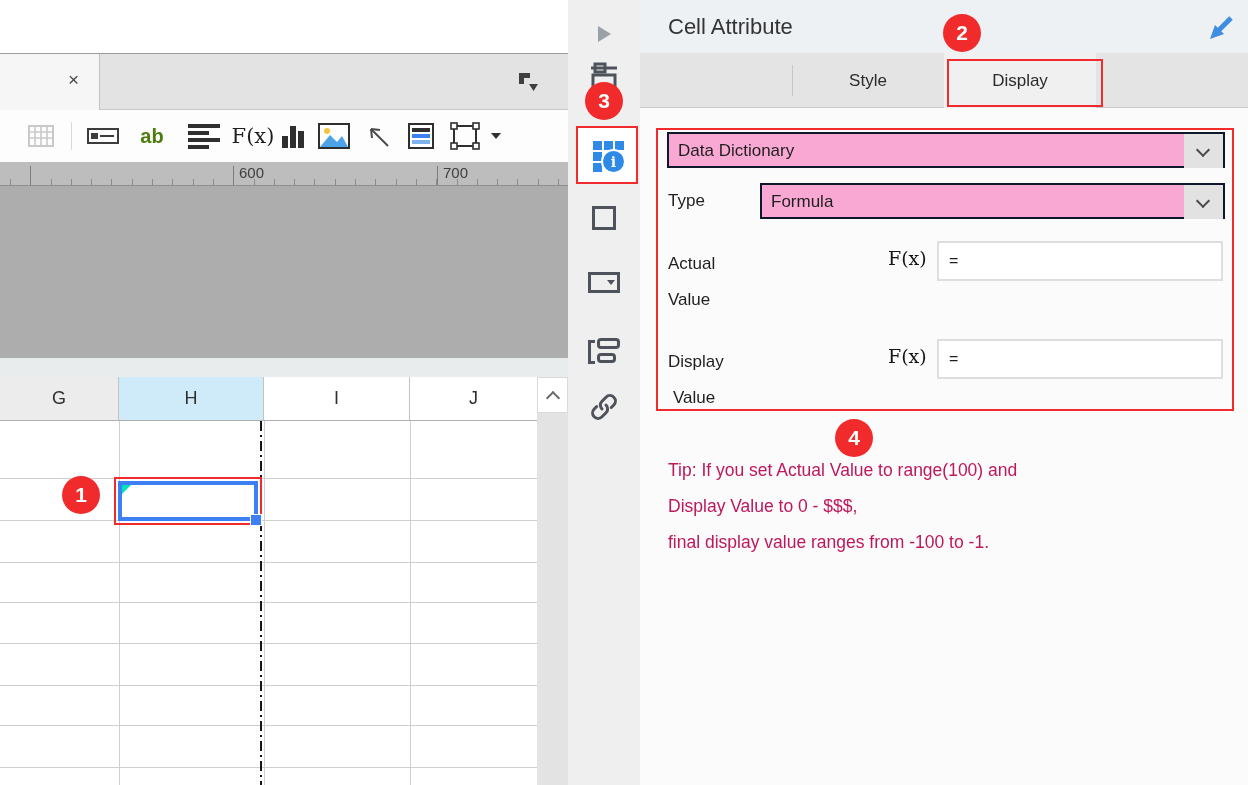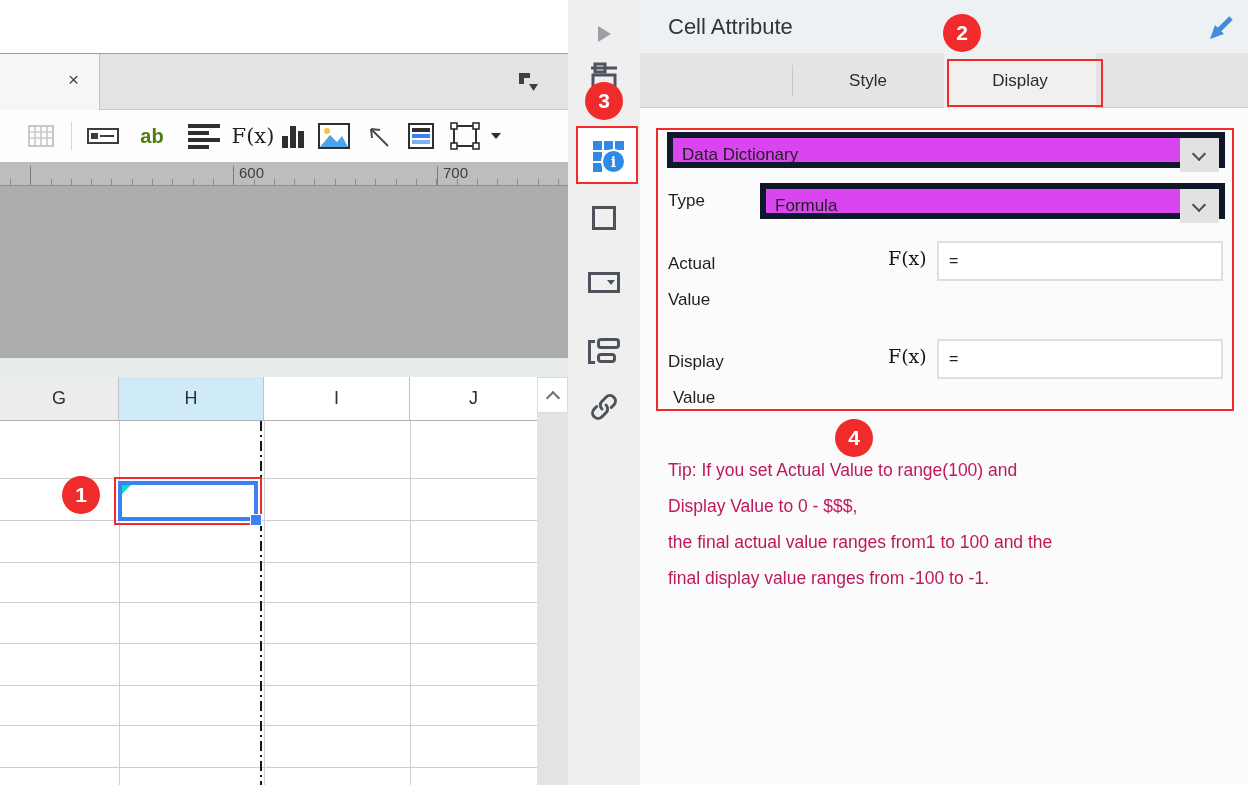--- a/index.html
+++ b/index.html
@@ -78,21 +78,21 @@
   .ptitle { position:absolute; left:28px; top:0; height:53px; line-height:53px; font-size:22px; color:#333; }
   .dockarrow { position:absolute; left:566px; top:13px; width:30px; height:30px; }
   .ptabbar { position:absolute; left:0; top:53px; width:608px; height:55px; background:#e4e4e4; border-bottom:1px solid #c9c9c9; }
   .ptab { position:absolute; top:0; width:152px; height:55px; display:flex; align-items:center; justify-content:center;
           font-size:17px; color:#2b2b2b; }
   .ptab.active-bg { background:#f0f0f0; }
   .ptabdiv { position:absolute; left:152px; top:12px; width:1px; height:31px; background:#c6c6c6; }
   .tab-redbox { position:absolute; left:307px; top:6px; width:156px; height:48px; border:2px solid #f12b2b; z-index:3; }
 
   .form-redbox { position:absolute; left:16px; top:128px; width:578px; height:283px; border:2px solid #f12b2b; z-index:2; }
-  .dd { position:absolute; height:36px; background:#d946ef; border:6px solid #0f172a; }
+  .dd { position:absolute; height:36px; background:#f9a8d4; border:2px solid #0f172a; }
   .dd .val { position:absolute; left:9px; top:0; height:34px; line-height:34px; font-size:17px; color:#1f1f1f; }
   .dd .chevbox { position:absolute; right:0; top:0; width:39px; height:34px; background:#e2e2e2; }
   .chev-down { position:absolute; left:14px; top:11px; width:10px; height:10px; border-right:2px solid #4a4a4a;
                border-bottom:2px solid #4a4a4a; transform:rotate(45deg); }
   .flabel { position:absolute; left:28px; height:36px; line-height:36px; font-size:17px; color:#1f1f1f; }
   .fxbtn { position:absolute; left:248px; width:42px; height:28px; font-family:"DejaVu Serif", serif;
            font-size:19px; color:#141414; }
   .finput { position:absolute; left:297px; width:286px; height:40px; border:2px solid #dedede; background:#fff;
             font-size:16px; color:#1f1f1f; padding-left:10px; font-family:"Liberation Sans", sans-serif; outline:none; }
   .tipblock { position:absolute; left:28px; top:452px; width:566px; font-size:17.5px; line-height:36px; color:#be185d; }
@@ -340,21 +340,20 @@
     <input class="finput" style="top: 241px;" readonly="" value="=">
 
     <div class="flabel" style="top:344px;">Display</div>
     <div class="flabel" style="top:380px;padding-left:5px;">Value</div>
     <div class="fxbtn" style="top:345px;">F(x)</div>
     <input class="finput" style="top: 339px;" readonly="" value="=">
 
     <div class="tipblock">
       <div>Tip: If you set Actual Value to range(100) and</div>
       <div>Display Value to 0 - $$$,</div>
-      <div>the final actual value ranges from1 to 100 and the</div>
       <div>final display value ranges from -100 to -1.</div>
     </div>
   </div>
 
   <div class="anncircle" style="left:62px;top:476px;">1</div>
   <div class="anncircle" style="left:943px;top:14px;">2</div>
   <div class="anncircle" style="left:585px;top:82px;">3</div>
   <div class="anncircle" style="left:835px;top:419px;">4</div>
 
 </div>

